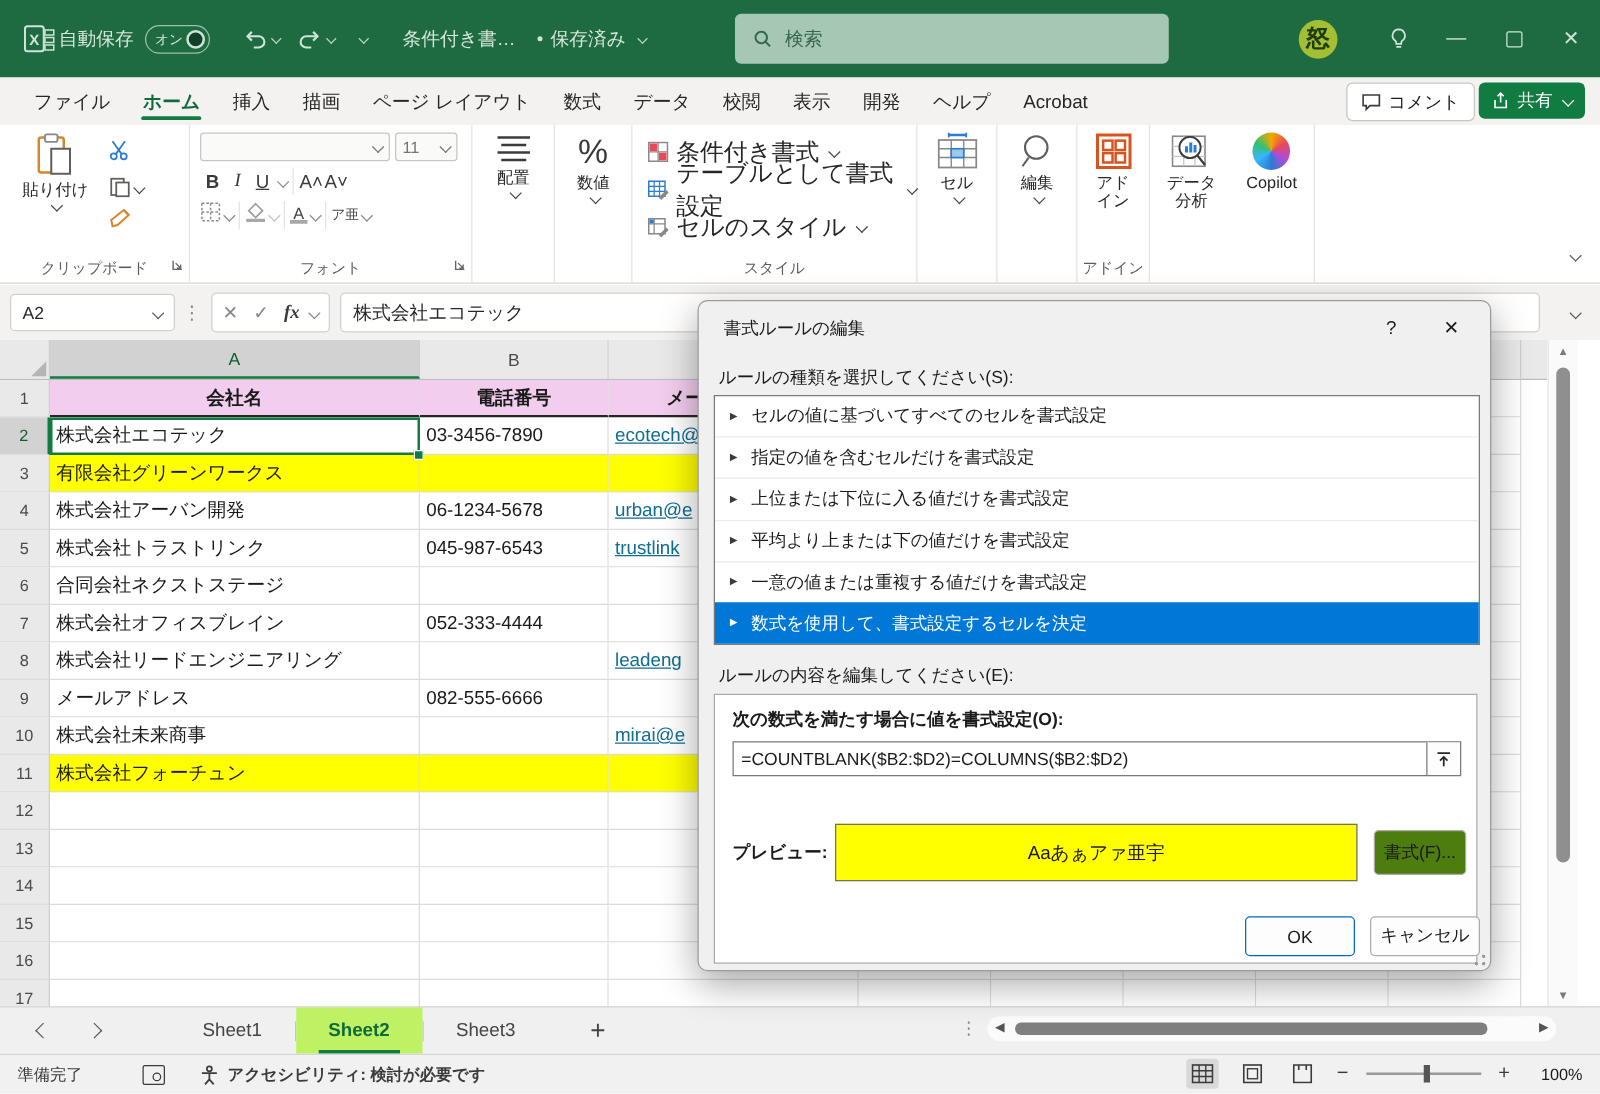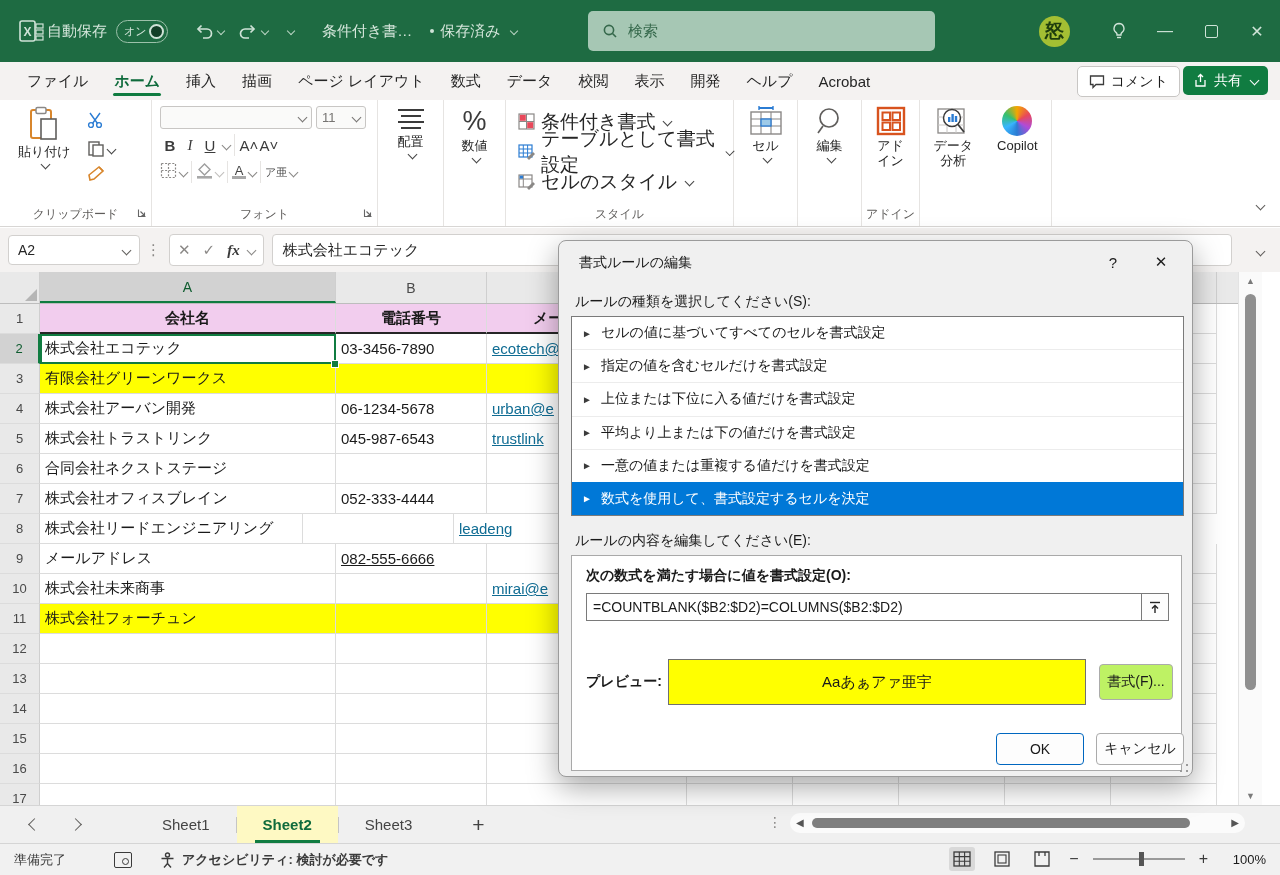--- a/index.html
+++ b/index.html
@@ -89,36 +89,36 @@
   .rule-item.selected{background:#0078d7;color:#fff;border-top:1px solid #0078d7}
   .rule-item.selected .arr{color:#fff}
   #dlg-label2{position:absolute;left:16px;top:291px;font-size:14px}
   #rule-panel{position:absolute;left:12px;top:314px;width:611px;height:216px;background:#fff;border:1px solid #a9a9a9;box-sizing:border-box}
   #rp-label{position:absolute;left:14px;top:11px;font-size:14px;font-weight:bold}
   #formula-field{position:absolute;left:14px;top:37px;width:583px;height:28px;border:1px solid #7a7a7a;display:flex;align-items:center;box-sizing:border-box;background:#fff}
   #formula-text{flex:1;font-size:14px;padding:0 6px;white-space:nowrap;overflow:hidden}
   #range-btn{width:26px;height:26px;border-left:1px solid #7a7a7a;display:flex;align-items:center;justify-content:center;font-size:13px;color:#262626;background:#fdfdfd}
   #preview-label{position:absolute;left:14px;top:117px;font-size:14px;font-weight:bold}
   #preview-box{position:absolute;left:96px;top:103px;width:416px;height:44px;background:#ffff00;border:1px solid #707070;display:flex;align-items:center;justify-content:center;font-size:15px}
-  #format-btn{position:absolute;left:527px;top:108px;width:72px;height:34px;background:#bef264;border:1px solid #ababab;border-radius:4px;display:flex;align-items:center;justify-content:center;font-size:14px}
+  #format-btn{position:absolute;left:527px;top:108px;width:72px;height:34px;background:#4d7c0f;border:1px solid #ababab;border-radius:4px;display:flex;align-items:center;justify-content:center;font-size:14px}
   .dlg-btn{position:absolute;top:492px;width:86px;height:30px;border-radius:4px;background:#fdfdfd;border:1px solid #ababab;display:flex;align-items:center;justify-content:center;font-size:14px}
   #ok-btn{left:437px;border:1px solid #0067c0}
   #cancel-btn{left:537px}
   #grip{position:absolute;right:3px;bottom:3px;width:10px;height:10px;background:
     radial-gradient(circle at 8px 2px,#9a9a9a 1.3px,transparent 1.5px),
     radial-gradient(circle at 8px 8px,#9a9a9a 1.3px,transparent 1.5px),
     radial-gradient(circle at 2px 8px,#9a9a9a 1.3px,transparent 1.5px)}
   
   #sheetbar{left:0;top:805px;width:1280px;height:38px;background:#f0f0f0;border-top:1px solid #d5d5d5;display:flex;align-items:center;box-sizing:border-box}
   .navchev{width:8px;height:8px;border-right:1.6px solid #5e5c5a;border-bottom:1.6px solid #5e5c5a;display:inline-block}
   #nav-prev{transform:rotate(135deg);margin-left:30px}
   #nav-next{transform:rotate(-45deg);margin-left:32px}
   #sheet-tabs{display:flex;align-items:center;height:100%;margin-left:56px}
   .stab{padding:0 26px;height:100%;display:flex;align-items:center;font-size:15px;color:#444;position:relative}
-  .stab.active{background:#fef9c3;color:#0f6b3c;font-weight:bold}
+  .stab.active{background:#bef264;color:#0f6b3c;font-weight:bold}
   .stab.active::after{content:"";position:absolute;left:18px;right:18px;bottom:0;height:3px;background:#107c41}
   .stab-sep{width:1px;height:16px;background:#c5c5c5}
   #add-sheet{margin-left:34px;font-size:21px;color:#444}
   #hs-dots{position:absolute;left:768px;top:814px;color:#8a8886;font-size:14px}
   #hscroll{position:absolute;left:790px;top:813px;width:455px;height:20px;background:#fbfbfb;border-radius:10px;display:flex;align-items:center}
   #hthumb{position:absolute;left:22px;top:5px;width:378px;height:10px;background:#7f7f7f;border-radius:5px}
   .harrow{position:absolute;top:4px;color:#555;font-size:10px}
   
   #statusbar{left:0;top:843px;width:1280px;height:32px;background:#f1f1f1;border-top:1px solid #d5d5d5;display:flex;align-items:center;font-size:13px;color:#3b3b3b;box-sizing:border-box}
   #ready{margin-left:14px}
@@ -552,33 +552,33 @@
         <div class="cell" style="width: 151px;">052-333-4444</div>
         <div class="cell" style="width: 200px;"></div>
         <div class="cell" style="width: 106px;"></div>
         <div class="cell" style="width: 106px;"></div>
         <div class="cell" style="width: 106px;"></div>
         <div class="cell" style="width: 106px;"></div>
         <div class="cell" style="width: 106px;"></div>
       </div>
       <div class="grow">
         <div class="rn">8</div>
-        <div class="cell" style="width: 263px;">株式会社リードエンジニアリング</div>
+        <div class="cell" style="width: 296px;">株式会社リードエンジニアリング</div>
         <div class="cell" style="width: 151px;"></div>
         <div class="cell link" style="width: 200px;">leadeng</div>
         <div class="cell" style="width: 106px;"></div>
         <div class="cell" style="width: 106px;"></div>
         <div class="cell" style="width: 106px;"></div>
         <div class="cell" style="width: 106px;"></div>
         <div class="cell" style="width: 106px;"></div>
       </div>
       <div class="grow">
         <div class="rn">9</div>
         <div class="cell" style="width: 296px;">メールアドレス</div>
-        <div class="cell" style="width: 151px; text-decoration: underline;">082-555-6666</div>
+        <div class="cell" style="width: 151px;">082-555-6666</div>
         <div class="cell" style="width: 200px;"></div>
         <div class="cell" style="width: 106px;"></div>
         <div class="cell" style="width: 106px;"></div>
         <div class="cell" style="width: 106px;"></div>
         <div class="cell" style="width: 106px;"></div>
         <div class="cell" style="width: 106px;"></div>
       </div>
       <div class="grow">
         <div class="rn">10</div>
         <div class="cell" style="width: 296px;">株式会社未来商事</div>

